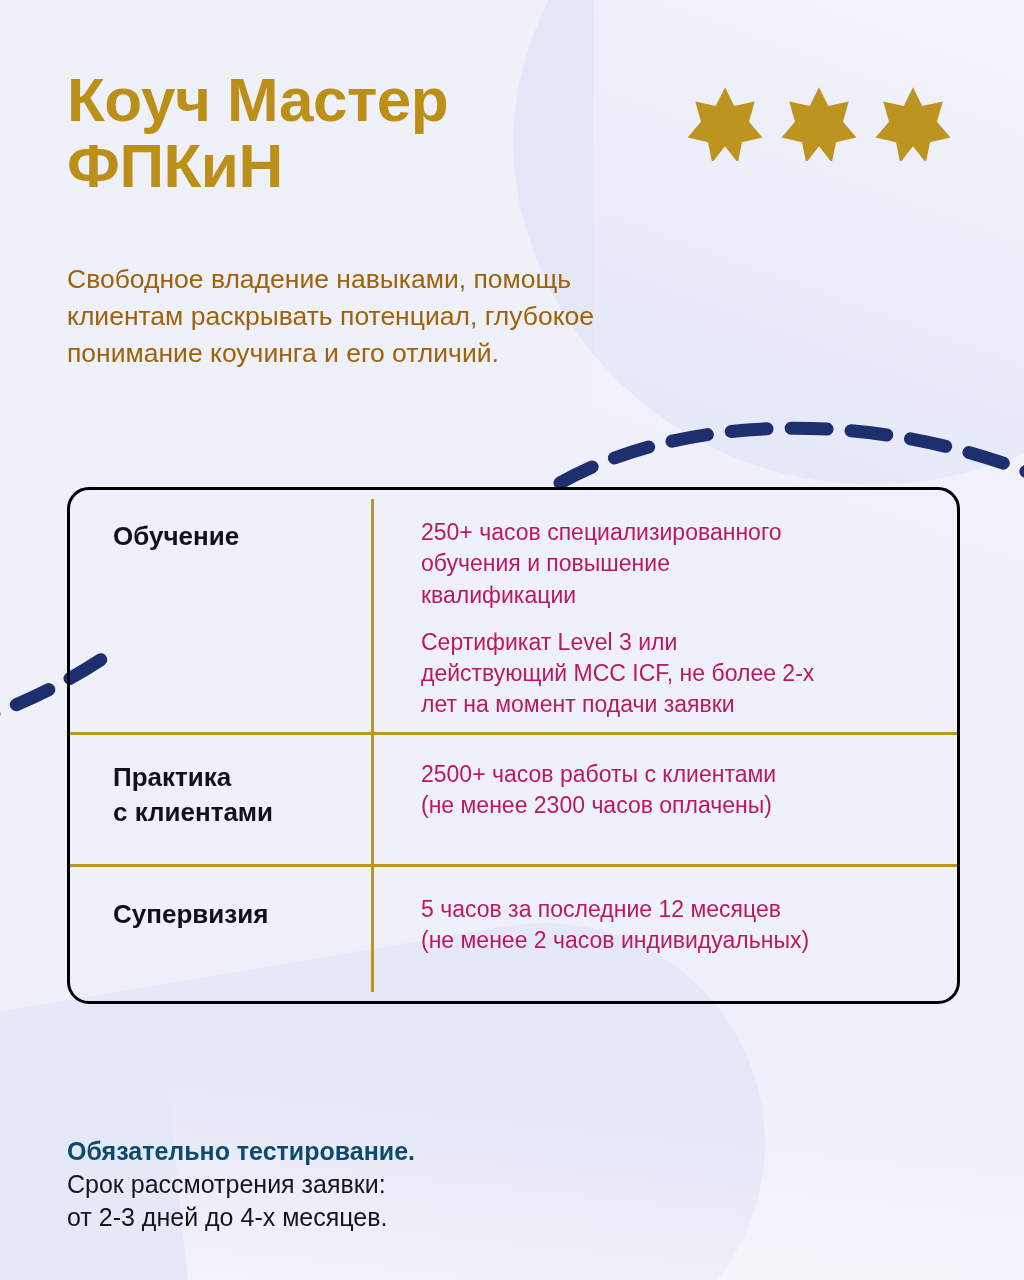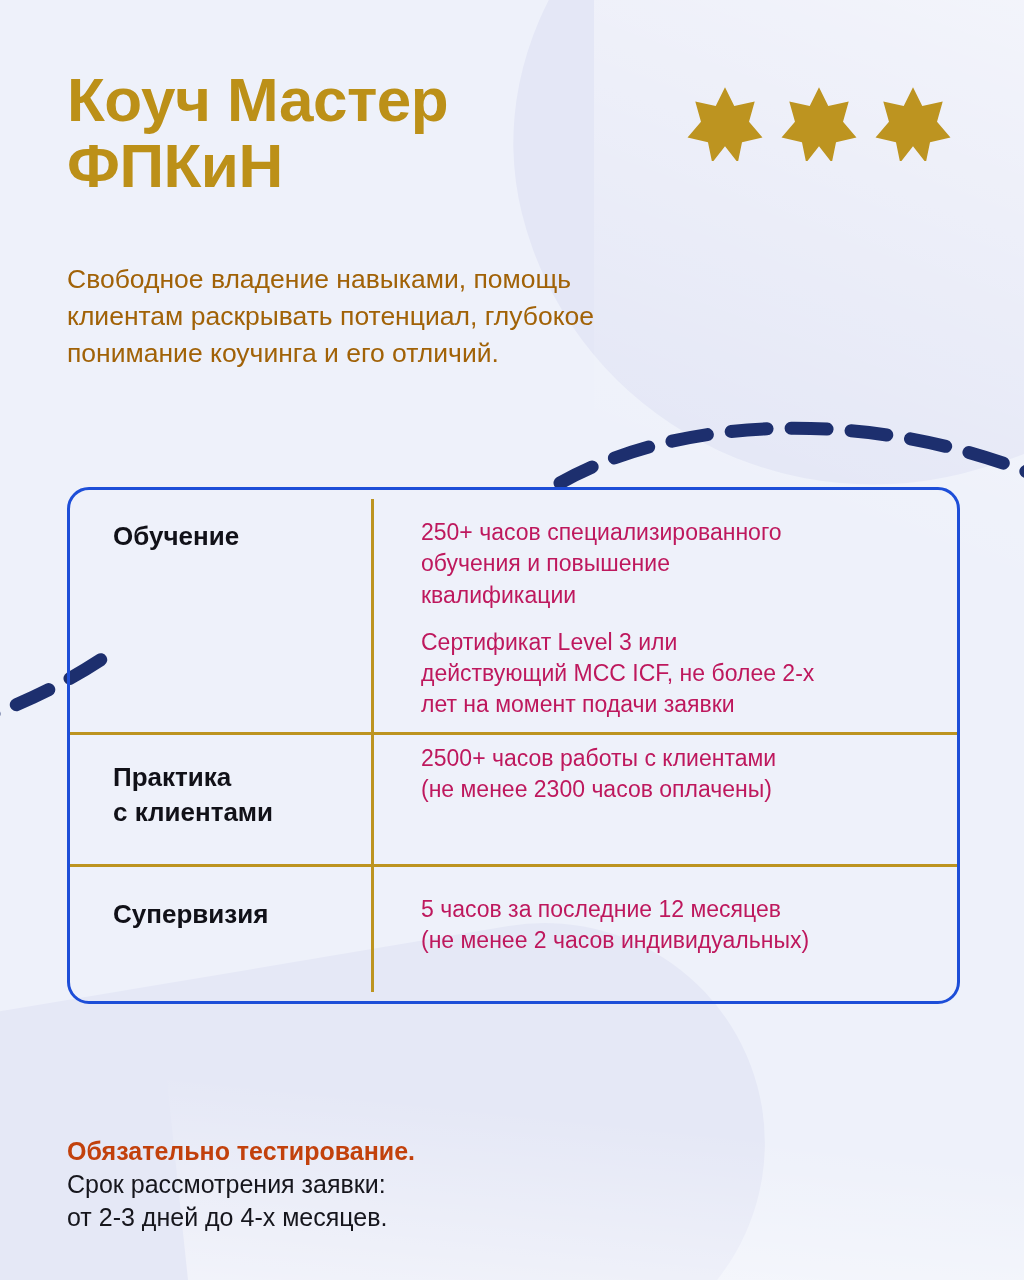--- a/index.html
+++ b/index.html
@@ -119,21 +119,21 @@
     white-space: pre-line;
   }
 
   
   .table {
     position: absolute;
     left: 67px;
     top: 475px;
     width: 893px;
     height: 517px;
-    border: 3px solid #1d4ed8;
+    border: 3px solid #000000;
     border-radius: 22px;
     box-sizing: border-box;
   }
   .table-inner {
     position: relative;
     width: 100%;
     height: 100%;
   }
   .vdivider {
     position: absolute;
@@ -183,21 +183,21 @@
     white-space: pre-line;
   }
 
   .cell-value {
     flex: 1;
     box-sizing: border-box;
     padding-left: 50px;
     padding-right: 18px;
   }
   .row.r1 .cell-value { padding-top: 27px; }
-  .row.r2 .cell-value { padding-top: 8px; }
+  .row.r2 .cell-value { padding-top: 24px; }
   .row.r3 .cell-value { padding-top: 27px; }
 
   .value-para {
     font-size: 23px;
     line-height: 1.36;
     color: #be185d;
     margin: 0 0 16px 0;
     white-space: pre-line;
   }
   .value-para:last-child { margin-bottom: 0; }
@@ -205,21 +205,21 @@
   
   .footer {
     position: absolute;
     left: 67px;
     top: 1123px;
     width: 700px;
   }
   .footer-strong {
     font-size: 25px;
     font-weight: 700;
-    color: #c2410c;
+    color: #0c4a6e;
     line-height: 1.32;
     margin: 0;
   }
   .footer-normal {
     font-size: 25px;
     font-weight: 400;
     color: #16161d;
     line-height: 1.32;
     margin: 0;
     white-space: pre-line;

